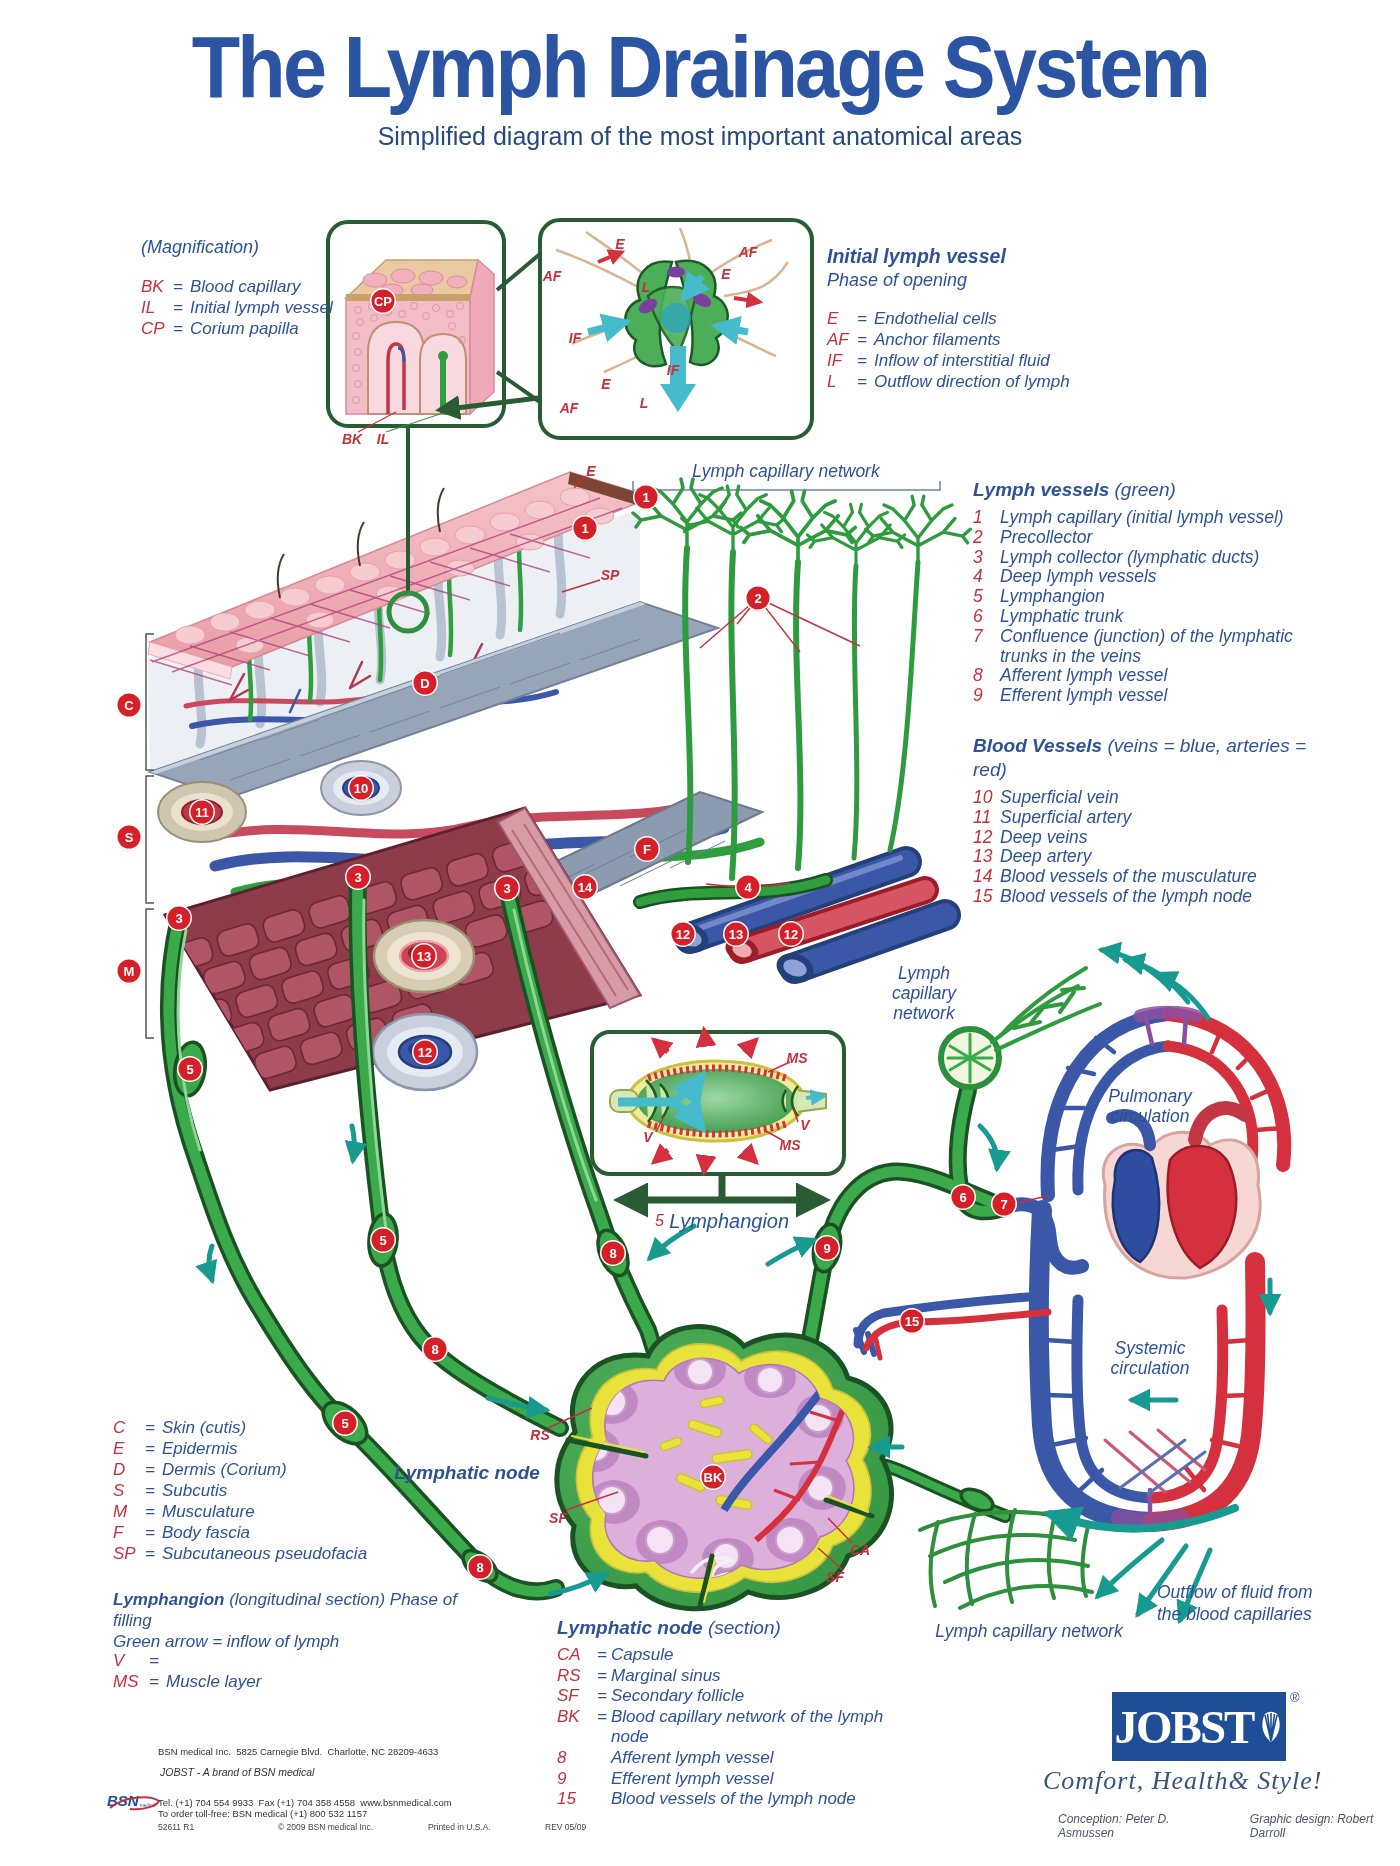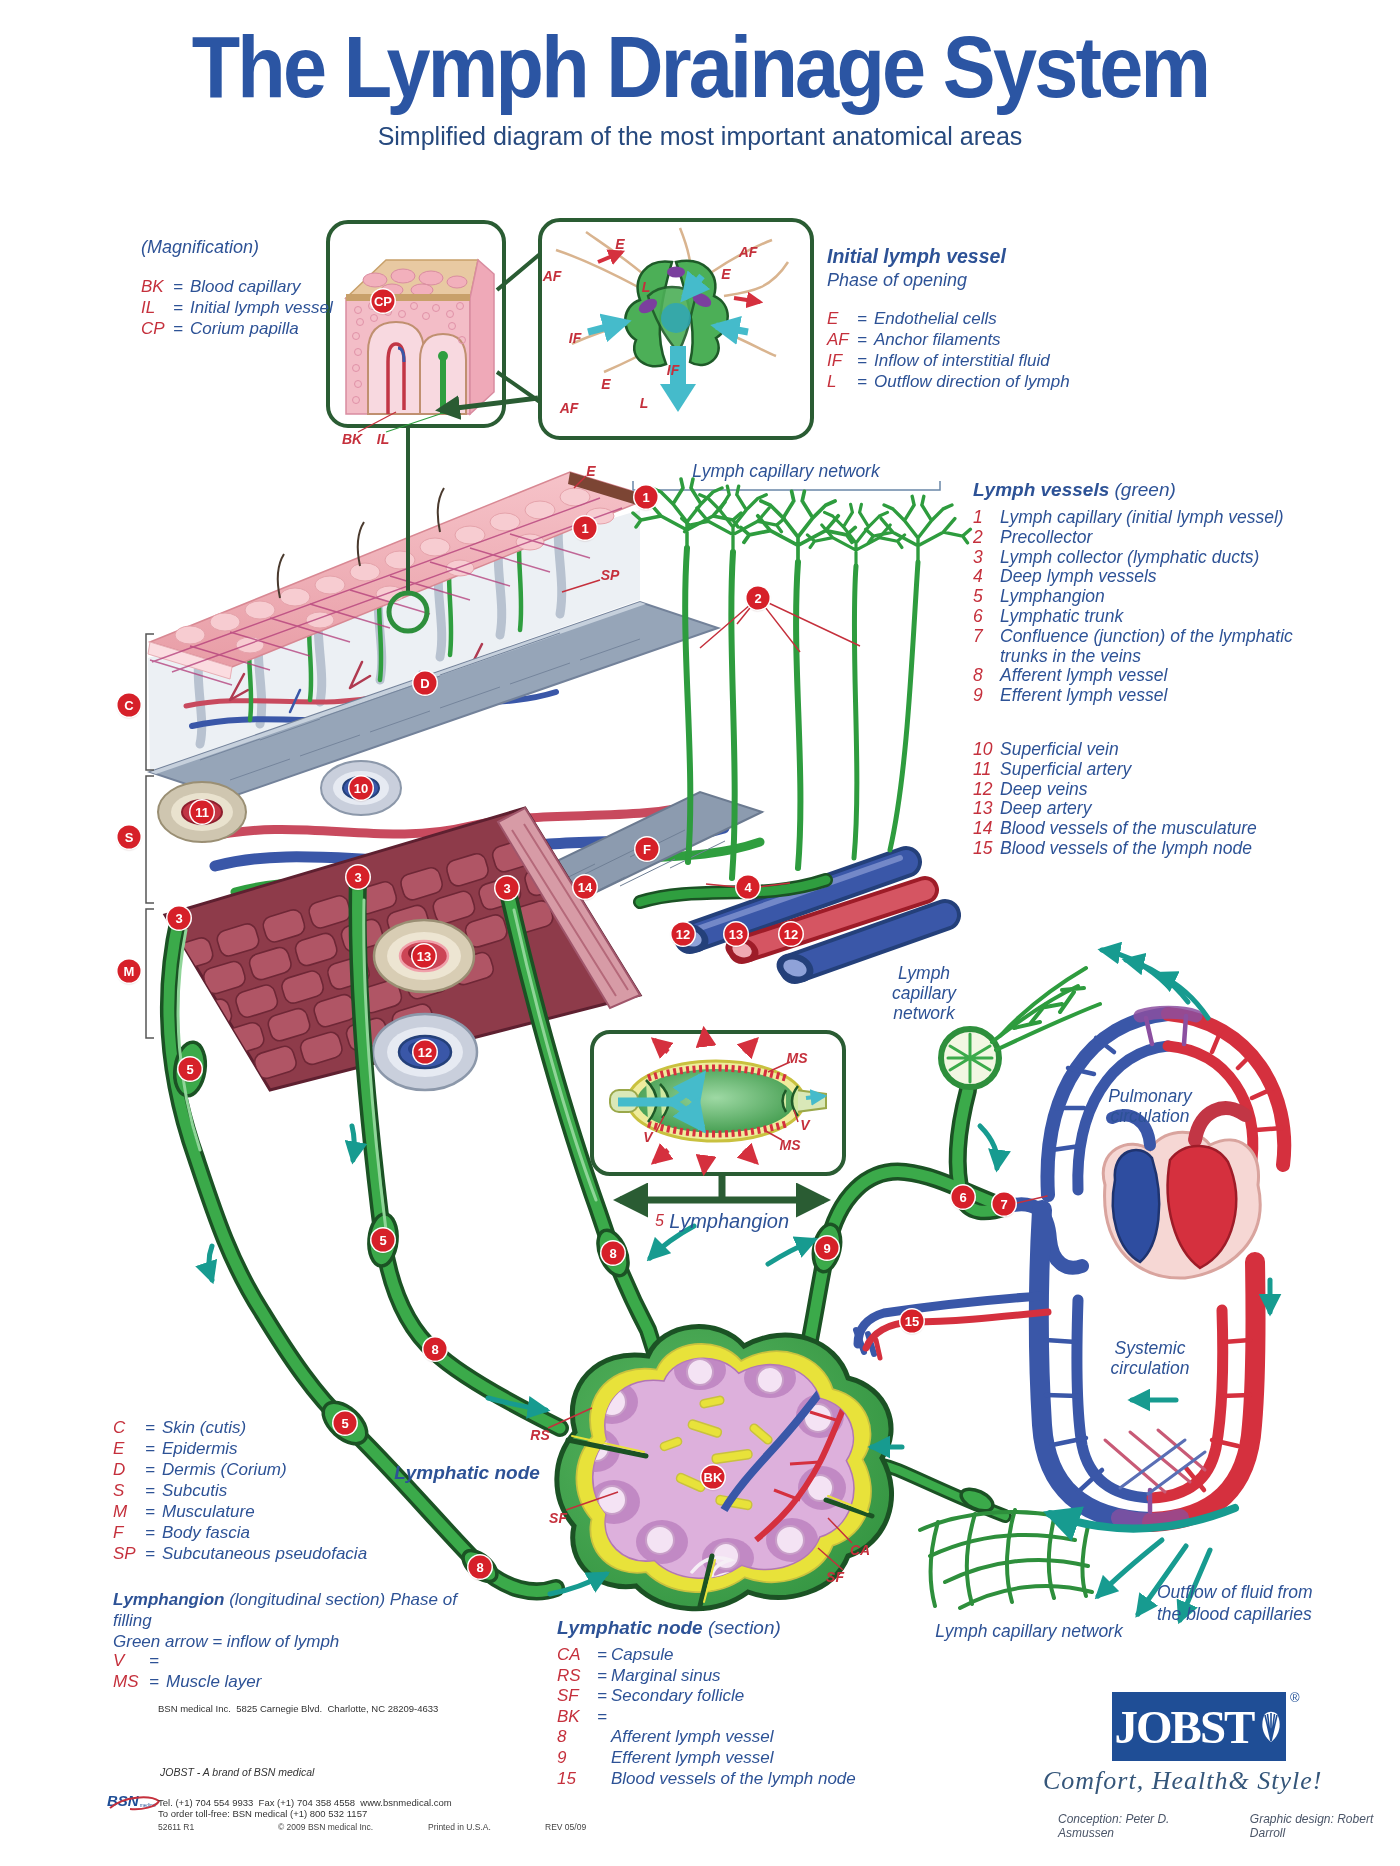--- a/index.html
+++ b/index.html
@@ -675,20 +675,22 @@
         <span class="n">8</span>
         <span class="t">Afferent lymph vessel</span>
       </div>
     <div class="lrow">
         <span class="n">9</span>
         <span class="t">Efferent lymph vessel</span>
       </div>
   </div>
 
   <div class="panel" style="left:973px;top:734px;width:350px">
+    <div class="ph"><span class="hb">Blood Vessels</span>
+      <span>(veins = blue, arteries = red)</span></div>
     <div style="height:6px"></div>
     <div class="lrow">
         <span class="n">10</span>
         <span class="t">Superficial vein</span>
       </div>
     <div class="lrow">
         <span class="n">11</span>
         <span class="t">Superficial artery</span>
       </div>
     <div class="lrow">
@@ -801,20 +803,21 @@
         <span>Marginal sinus</span>
       </div>
     <div class="leg-row" style="line-height:20.6px">
         <span class="k" style="flex-basis:40px">SF</span>
         <span class="e" style="flex-basis:14px">=</span>
         <span>Secondary follicle</span>
       </div>
     <div class="leg-row" style="line-height:20.6px">
         <span class="k" style="flex-basis:40px">BK</span>
         <span class="e" style="flex-basis:14px">=</span>
+        <span>Blood capillary network of the lymph node</span>
       </div>
     <div class="leg-row" style="line-height:20.6px">
         <span class="k" style="flex-basis:40px">8</span>
         <span class="e" style="flex-basis:14px"></span>
         <span>Afferent lymph vessel</span>
       </div>
     <div class="leg-row" style="line-height:20.6px">
         <span class="k" style="flex-basis:40px">9</span>
         <span class="e" style="flex-basis:14px"></span>
         <span>Efferent lymph vessel</span>
@@ -899,21 +902,21 @@
   </div>
 
   <div class="brandline" style="left:160px;top:1766px">JOBST - A brand of BSN medical</div>
   <div class="abs" style="left:106px;top:1788px;z-index:3">
     <svg width="56" height="28" viewBox="0 0 56 28">
       <text x="1" y="18" font-family="Liberation Sans, sans-serif" font-size="15" font-weight="bold" font-style="italic" fill="#1F4E96">BSN</text>
       <text x="34" y="19" font-family="Liberation Sans, sans-serif" font-size="4.5" fill="#1F4E96">medical</text>
       <path d="M4,20 C18,8 44,7 53,13 C50,19 36,22 24,21" stroke="#C5303C" stroke-width="2" fill="none"></path>
     </svg>
   </div>
-  <div class="foot" style="left:158px;top:1704px">BSN medical Inc.  5825 Carnegie Blvd.  Charlotte, NC 28209-4633</div>
+  <div class="foot" style="left:158px;top:1747px">BSN medical Inc.  5825 Carnegie Blvd.  Charlotte, NC 28209-4633</div>
   <div class="foot" style="left:158px;top:1798px">Tel. (+1) 704 554 9933  Fax (+1) 704 358 4558  www.bsnmedical.com</div>
   <div class="foot" style="left:158px;top:1809px">To order toll-free: BSN medical (+1) 800 532 1157</div>
   <div class="footsm" style="left:158px;top:1822px">52611 R1</div>
   <div class="footsm" style="left:278px;top:1822px">© 2009 BSN medical Inc.</div>
   <div class="footsm" style="left:428px;top:1822px">Printed in U.S.A.</div>
   <div class="footsm" style="left:545px;top:1822px">REV 05/09</div>
 
 </div>
 
 </body></html>

